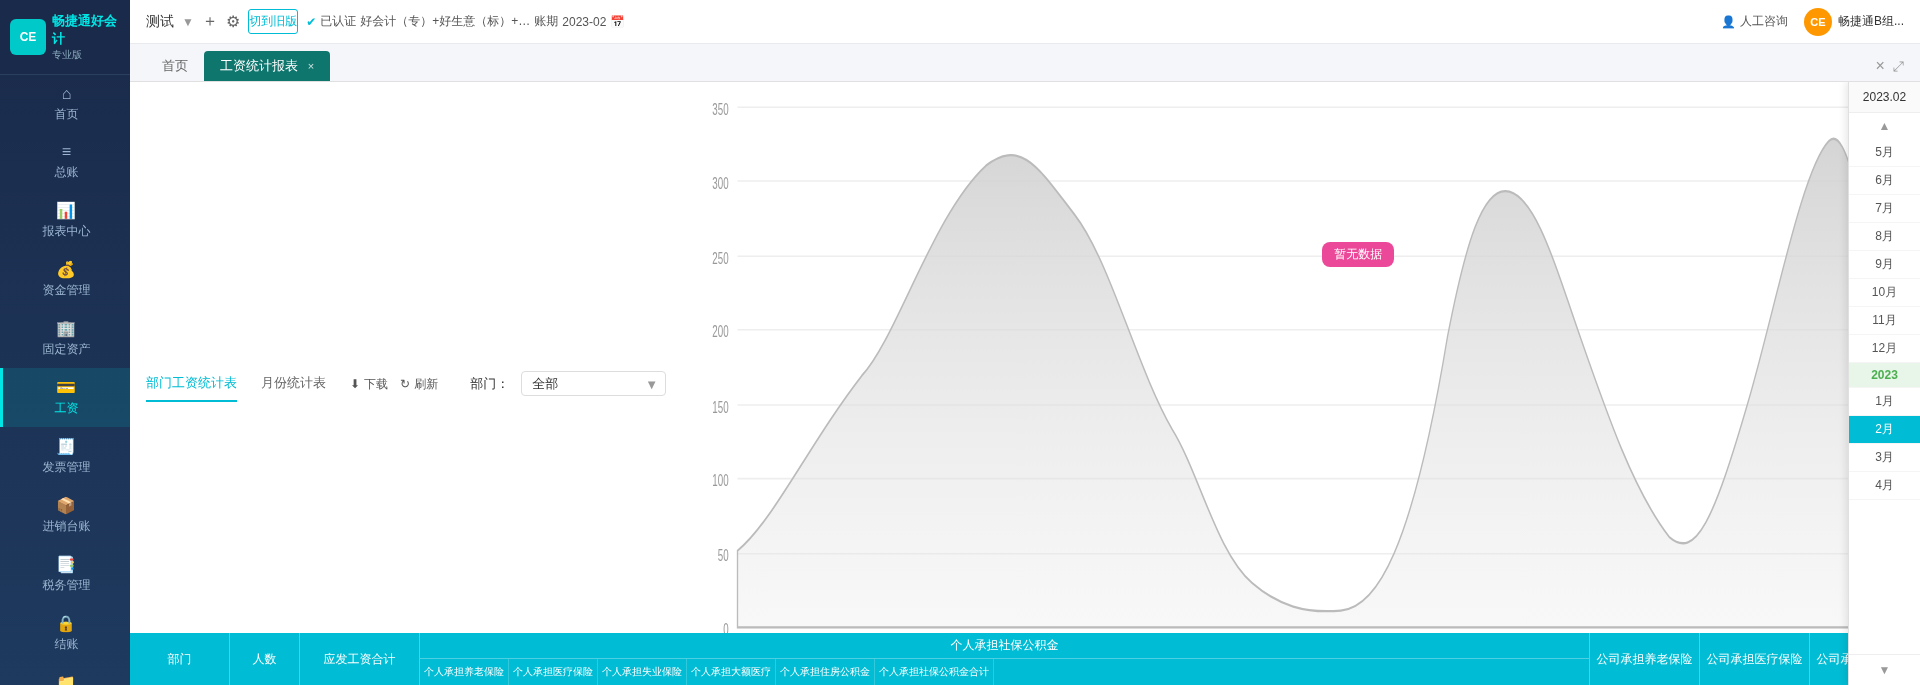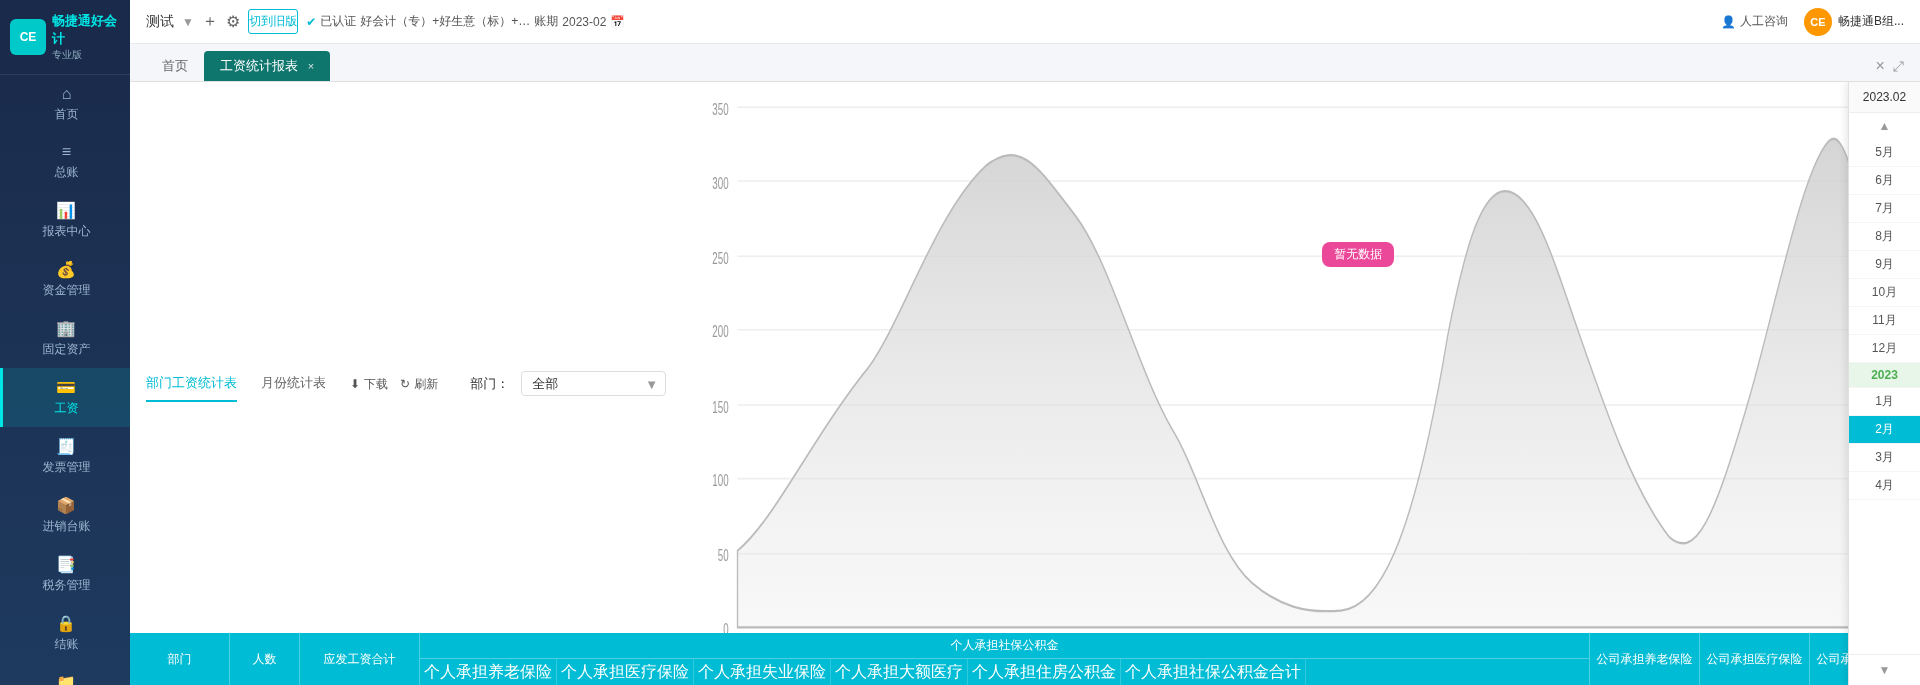--- a/index.html
+++ b/index.html
@@ -359,21 +359,21 @@
     }
     .th-group-cells {
       display: flex;
       flex: 1;
     }
     .th-sub-cell {
       display: flex;
       align-items: center;
       justify-content: center;
       color: white;
-      font-size: 16px;
+      font-size: 10px;
       padding: 2px 4px;
       border-right: 1px solid rgba(255,255,255,0.2);
       white-space: nowrap;
       min-width: 80px;
     }
 
     
     .chart-tooltip {
       position: absolute;
       background: #ec4899;

